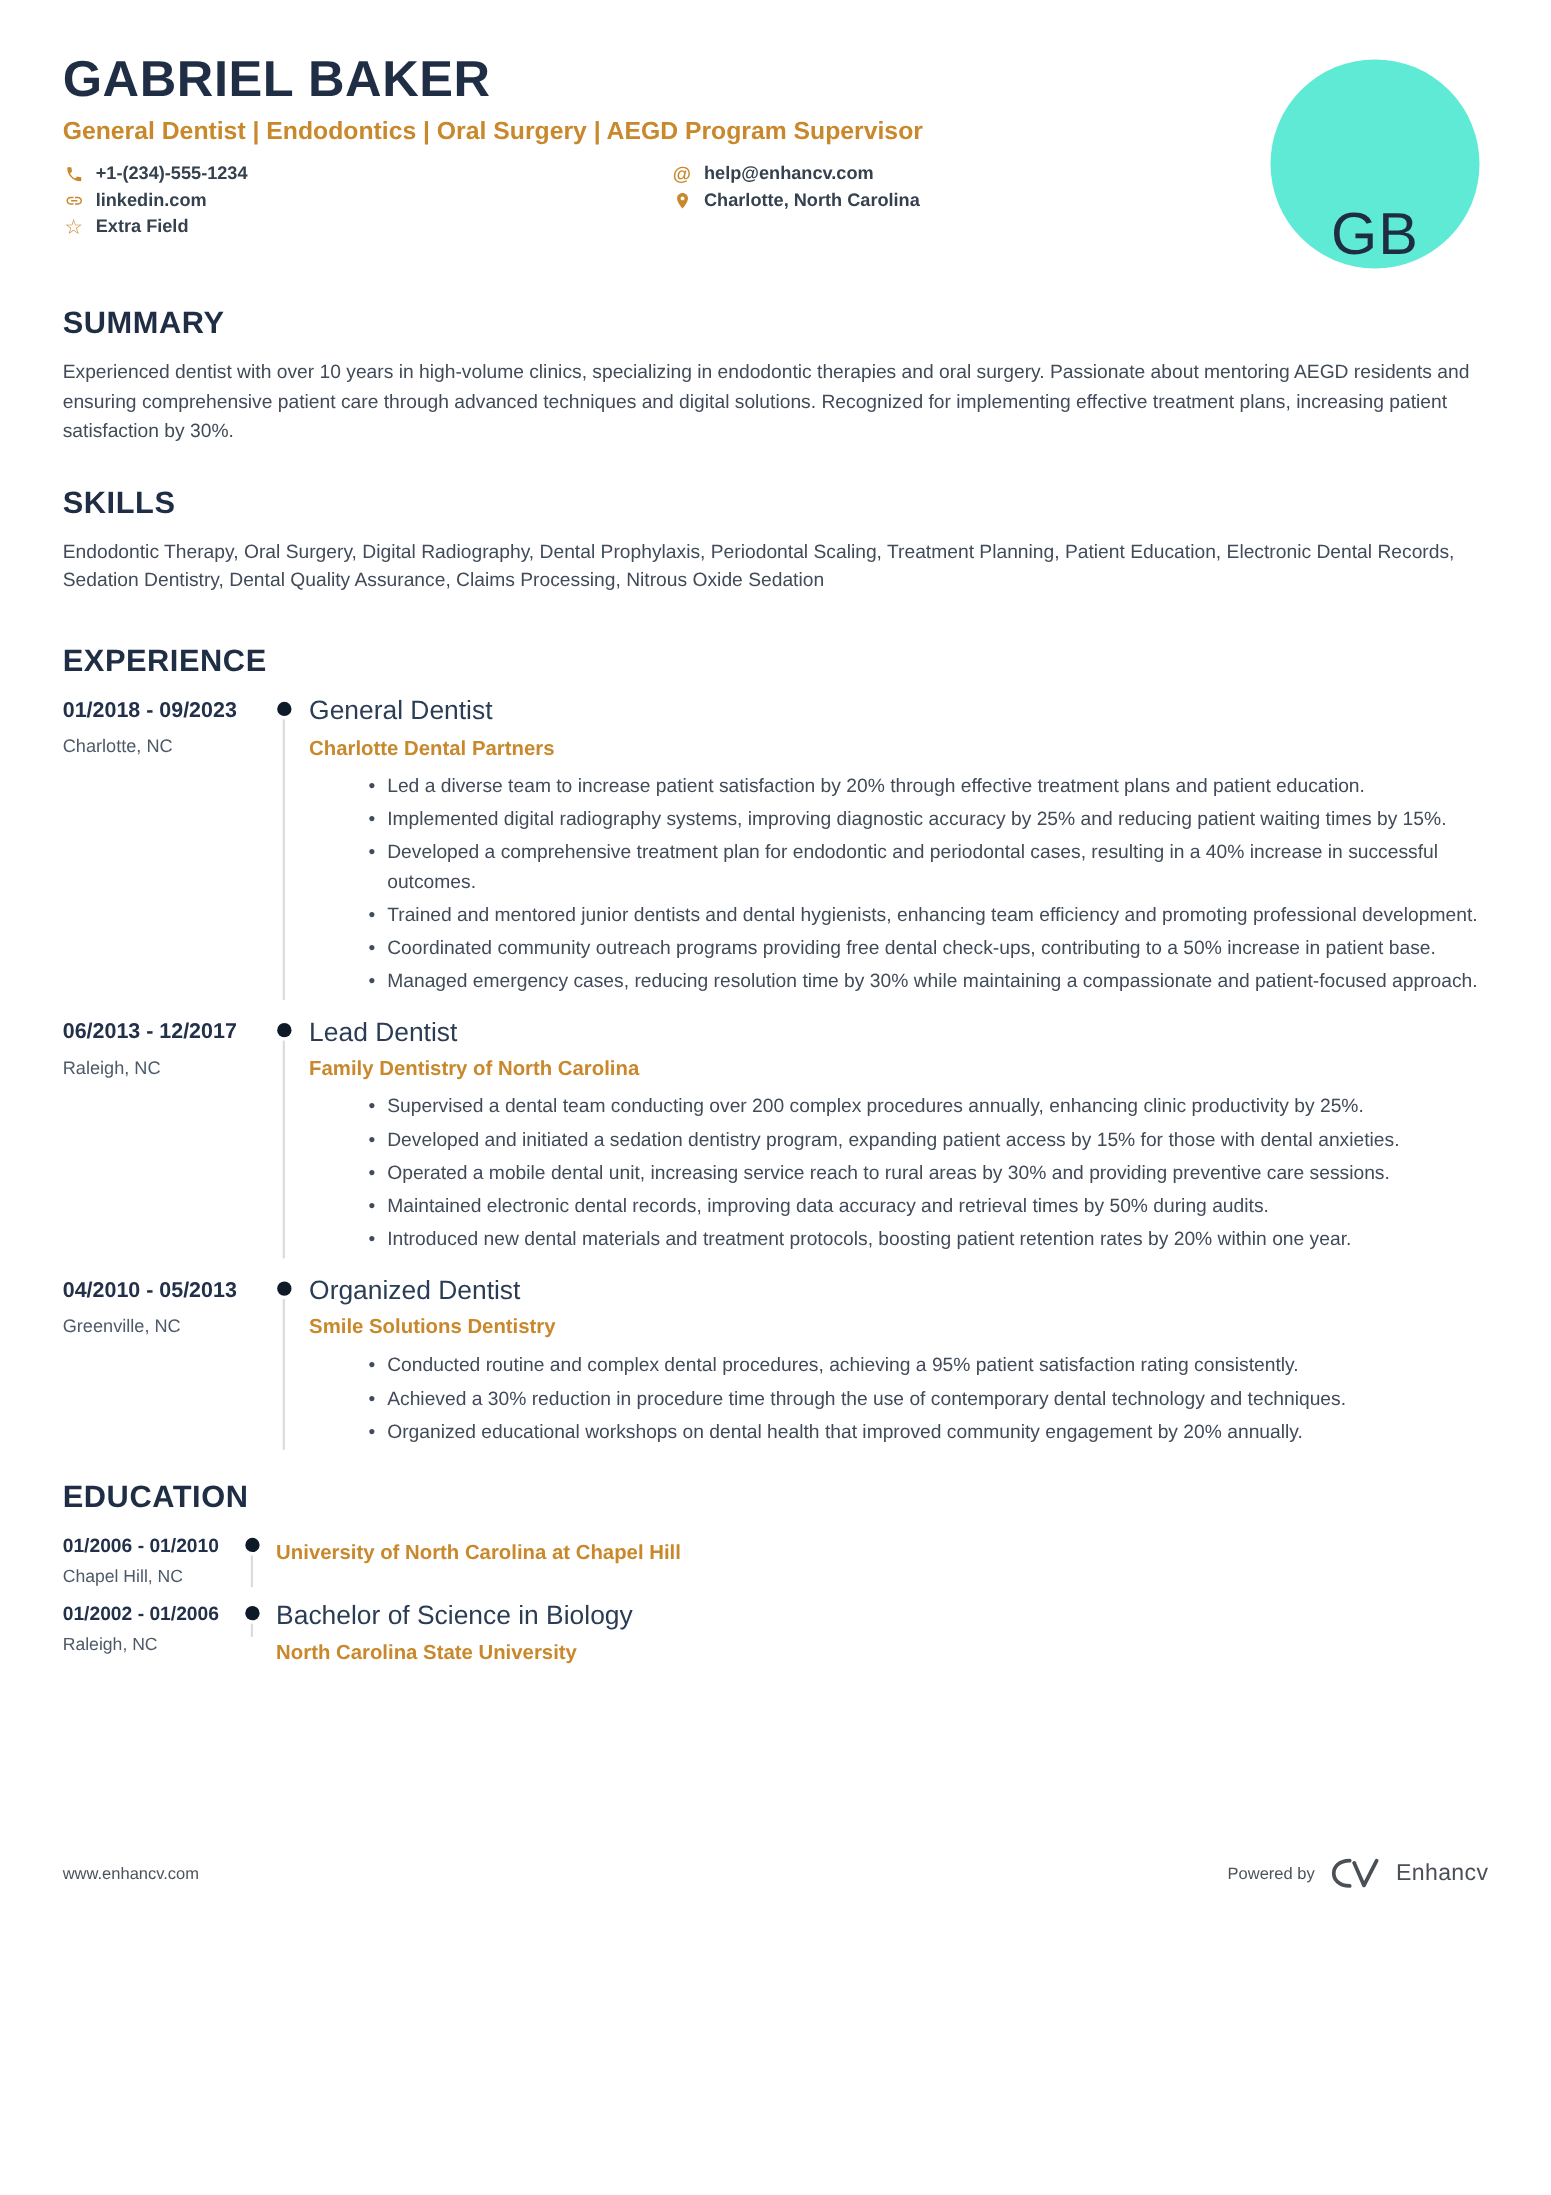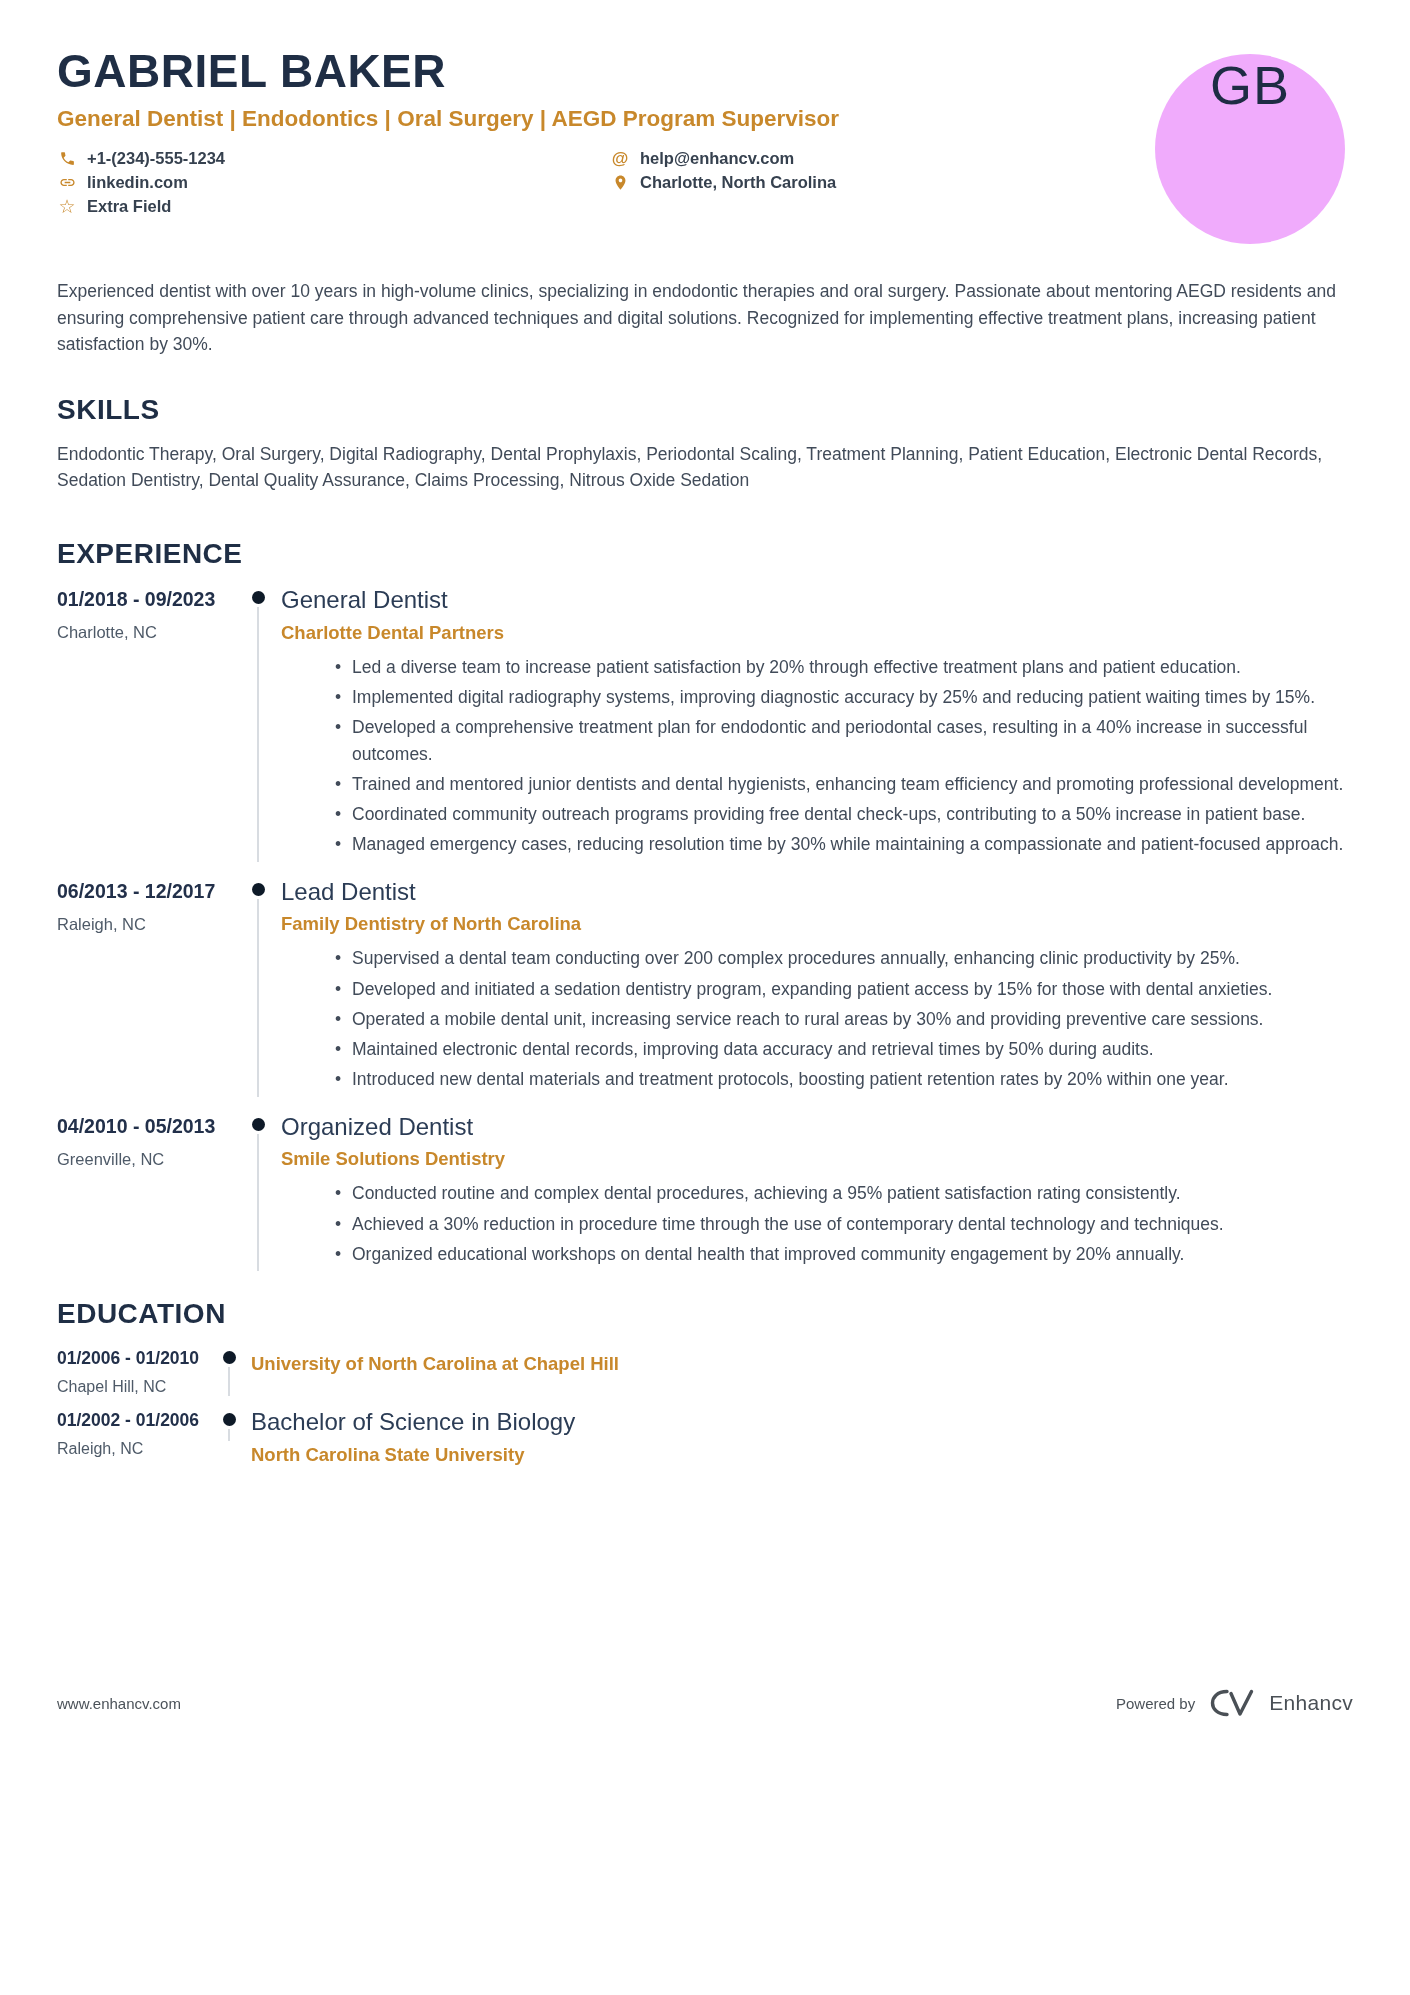--- a/index.html
+++ b/index.html
@@ -15,22 +15,22 @@
   .person-title { font-size:22.5px; font-weight:700; color:#c8882b; margin:9px 0 17px 0; }
   .contacts { display:flex; }
   .contacts-col { display:flex; flex-direction:column; gap:4px; }
   .contacts-col.left { width:553px; flex:0 0 553px; }
   .contact-item { display:flex; align-items:center; gap:10px; font-size:16.5px; font-weight:700; color:#36414f; }
   .contact-icon { width:20px; height:20px; display:inline-flex; align-items:center; justify-content:center;
                   color:#c8882b; flex:0 0 20px; }
   .contact-icon svg { width:17px; height:17px; fill:#c8882b; }
   .contact-icon.glyph { font-size:17px; font-weight:700; color:#c8882b; }
   .contact-icon.glyph.star { font-size:19px; font-weight:400; }
-  .avatar { flex:0 0 190px; width:190px; height:190px; border-radius:50%; background:#f0abfc;
-            display:flex; align-items:flex-start; justify-content:center; margin:8px 8px 0 30px; }
+  .avatar { flex:0 0 190px; width:190px; height:190px; border-radius:50%; background:#5eead4;
+            display:flex; align-items:flex-end; justify-content:center; margin:8px 8px 0 30px; }
   .avatar-initials { font-size:54px; color:#1e2c44; font-weight:500; letter-spacing:1px; }
 
   
   .section-heading { font-size:28px; font-weight:800; letter-spacing:0.5px; color:#1f2e45; }
   .section-summary { margin-top:34px; }
   .section-skills { margin-top:36px; }
   .section-experience { margin-top:44px; }
   .section-education { margin-top:27px; }
   .section-text { margin-top:15px; font-size:17.5px; line-height:1.52; color:#414b59; }
 
@@ -111,20 +111,21 @@
         </div>
       </div>
     </div>
 
     <div class="avatar">
       <span class="avatar-initials">GB</span>
     </div>
   </div>
 
   <div class="section-summary">
+    <h2 class="section-heading">SUMMARY</h2>
     <p class="section-text">Experienced dentist with over 10 years in high-volume clinics, specializing in endodontic therapies and oral surgery. Passionate about mentoring AEGD residents and ensuring comprehensive patient care through advanced techniques and digital solutions. Recognized for implementing effective treatment plans, increasing patient satisfaction by 30%.</p>
   </div>
 
   <div class="section-skills">
     <h2 class="section-heading">SKILLS</h2>
     <p class="section-text">Endodontic Therapy, Oral Surgery, Digital Radiography, Dental Prophylaxis, Periodontal Scaling, Treatment Planning, Patient Education, Electronic Dental Records, Sedation Dentistry, Dental Quality Assurance, Claims Processing, Nitrous Oxide Sedation</p>
   </div>
 
   <div class="section-experience">
     <h2 class="section-heading">EXPERIENCE</h2>

